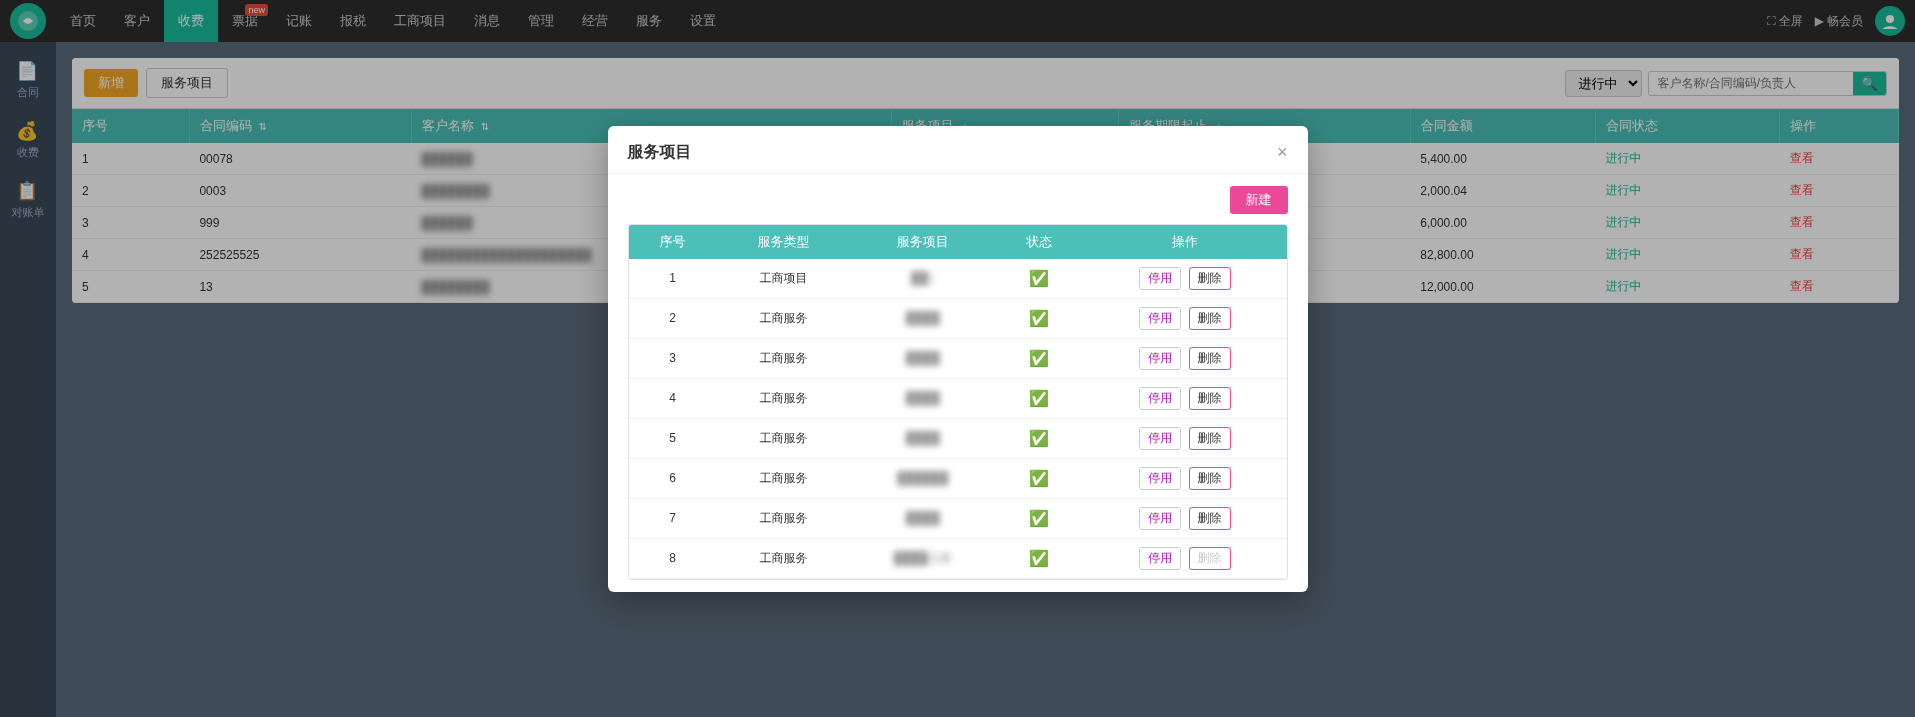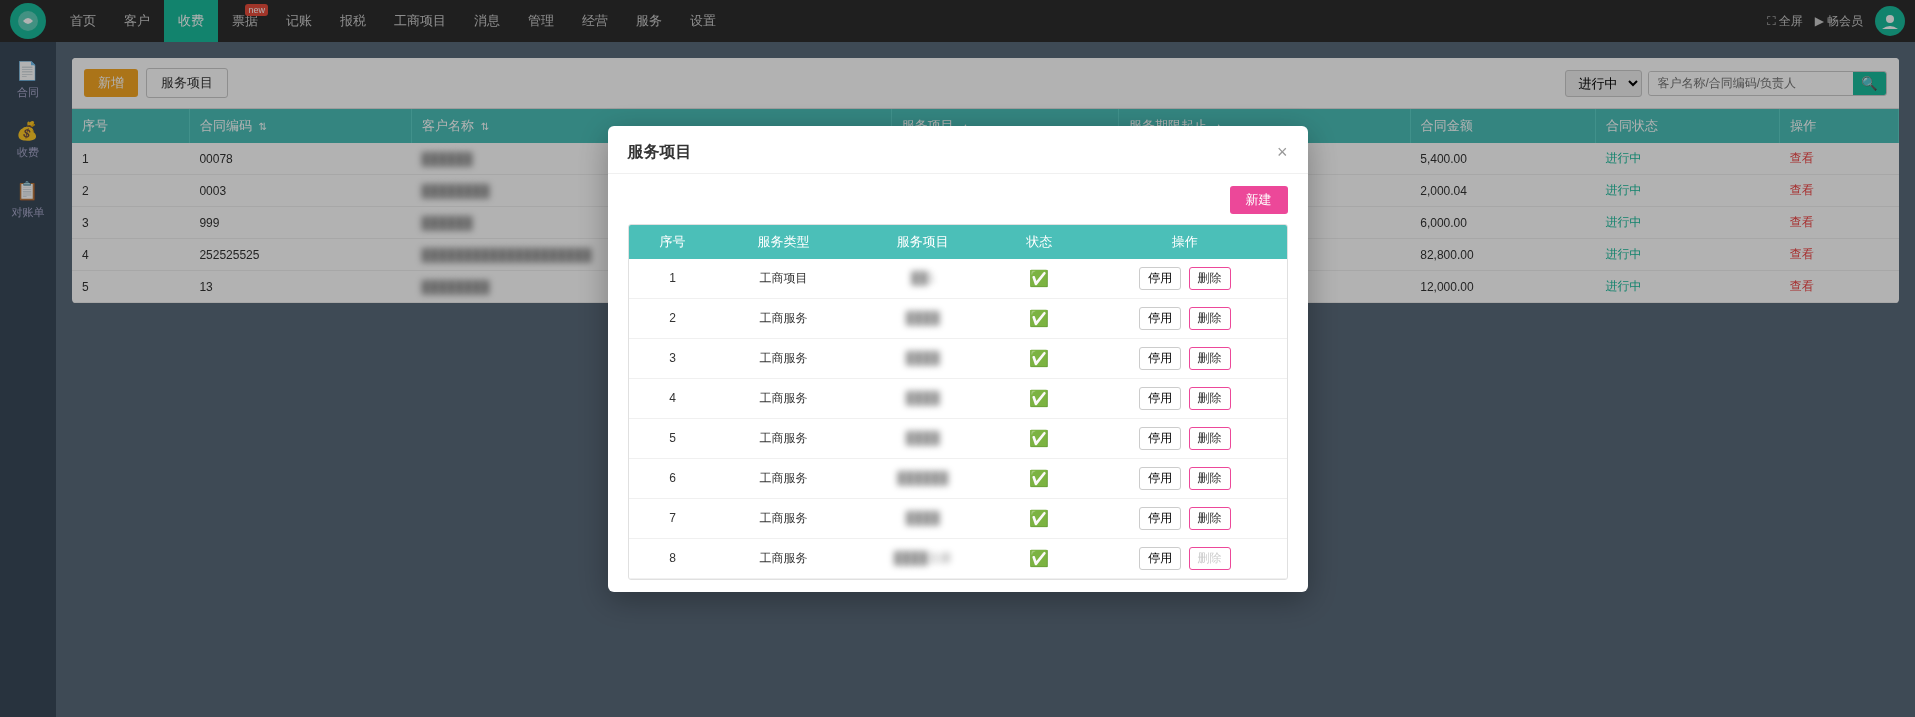--- a/index.html
+++ b/index.html
@@ -144,21 +144,21 @@
       background: #4bbfb8; color: white; padding: 8px 12px;
       text-align: center; font-weight: normal; font-size: 13px;
       position: sticky; top: 0;
     }
     .modal-table td {
       padding: 8px 12px; border-bottom: 1px solid #f0f0f0;
       font-size: 12px; color: #333; text-align: center;
     }
     .check-icon { color: #1abc9c; font-size: 16px; }
     .btn-stop {
-      background: white; border: 1px solid #ccc; color: #000000;
+      background: white; border: 1px solid #ccc; color: #a21caf;
       padding: 2px 8px; border-radius: 3px; cursor: pointer; font-size: 12px; margin-right: 4px;
     }
     .btn-delete {
       background: white; border: 1px solid #ec4899; color: #333;
       padding: 2px 8px; border-radius: 3px; cursor: pointer; font-size: 12px;
     }
     .btn-delete.disabled { color: #ccc; cursor: default; }
   </style>
 </head>
 <body>

